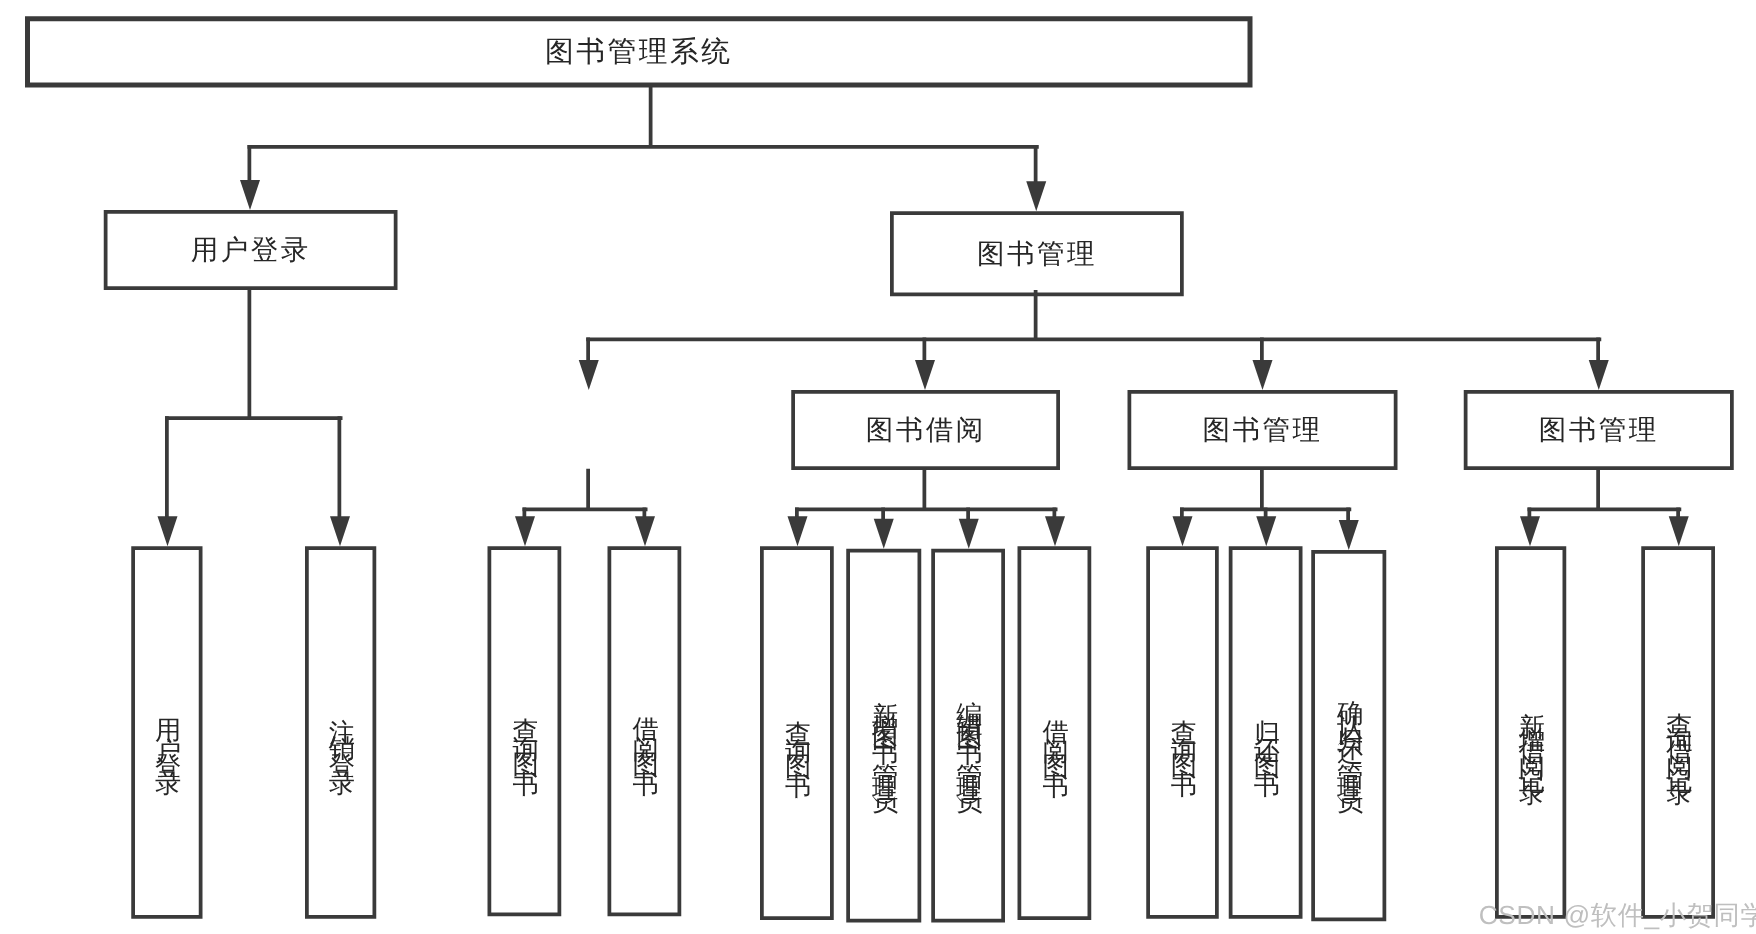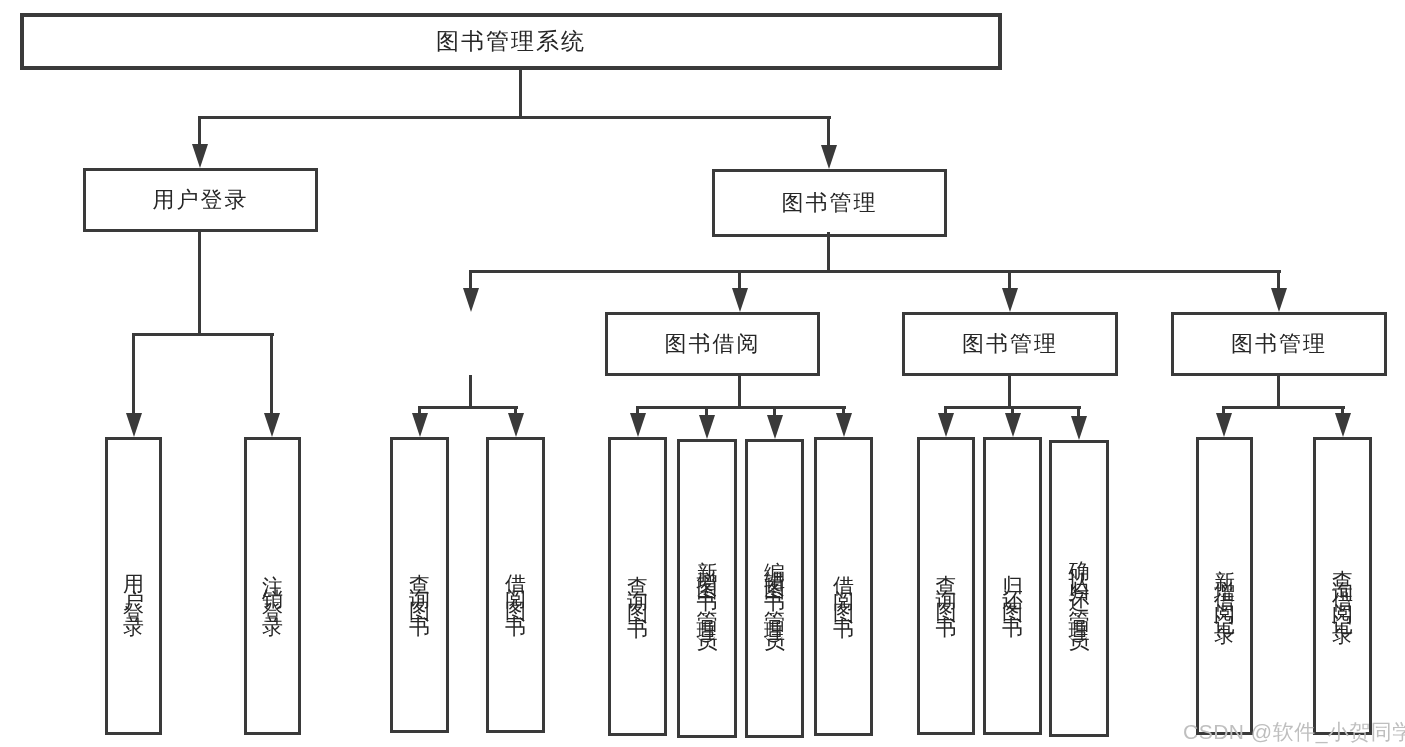--- a/index.html
+++ b/index.html
@@ -60,21 +60,21 @@
   <div class="watermark">CSDN @软件_小贺同学</div>
 <div class="node root" style="left: 20px; top: 13px; width: 982px; height: 57px;">
       <span class="label">图书管理系统</span>
     </div>
     <div class="node" style="left: 83px; top: 168px; width: 235px; height: 64px;">
       <span class="label">用户登录</span>
     </div>
     <div class="node" style="left: 712px; top: 169px; width: 235px; height: 68px;">
       <span class="label">图书管理</span>
     </div>
-    <div class="node" style="left: 605px; top: 312px; width: 215px; height: 64px;">
+    <div class="node" style="left: 633px; top: 312px; width: 215px; height: 64px;">
       <span class="label">图书借阅</span>
     </div>
     <div class="node" style="left: 902px; top: 312px; width: 216px; height: 64px;">
       <span class="label">图书管理</span>
     </div>
     <div class="node" style="left: 1171px; top: 312px; width: 216px; height: 64px;">
       <span class="label">图书管理</span>
     </div>
     <div class="node vert" style="left: 105px; top: 437px; width: 57px; height: 298px;">
       <span class="label">用户登录</span>

